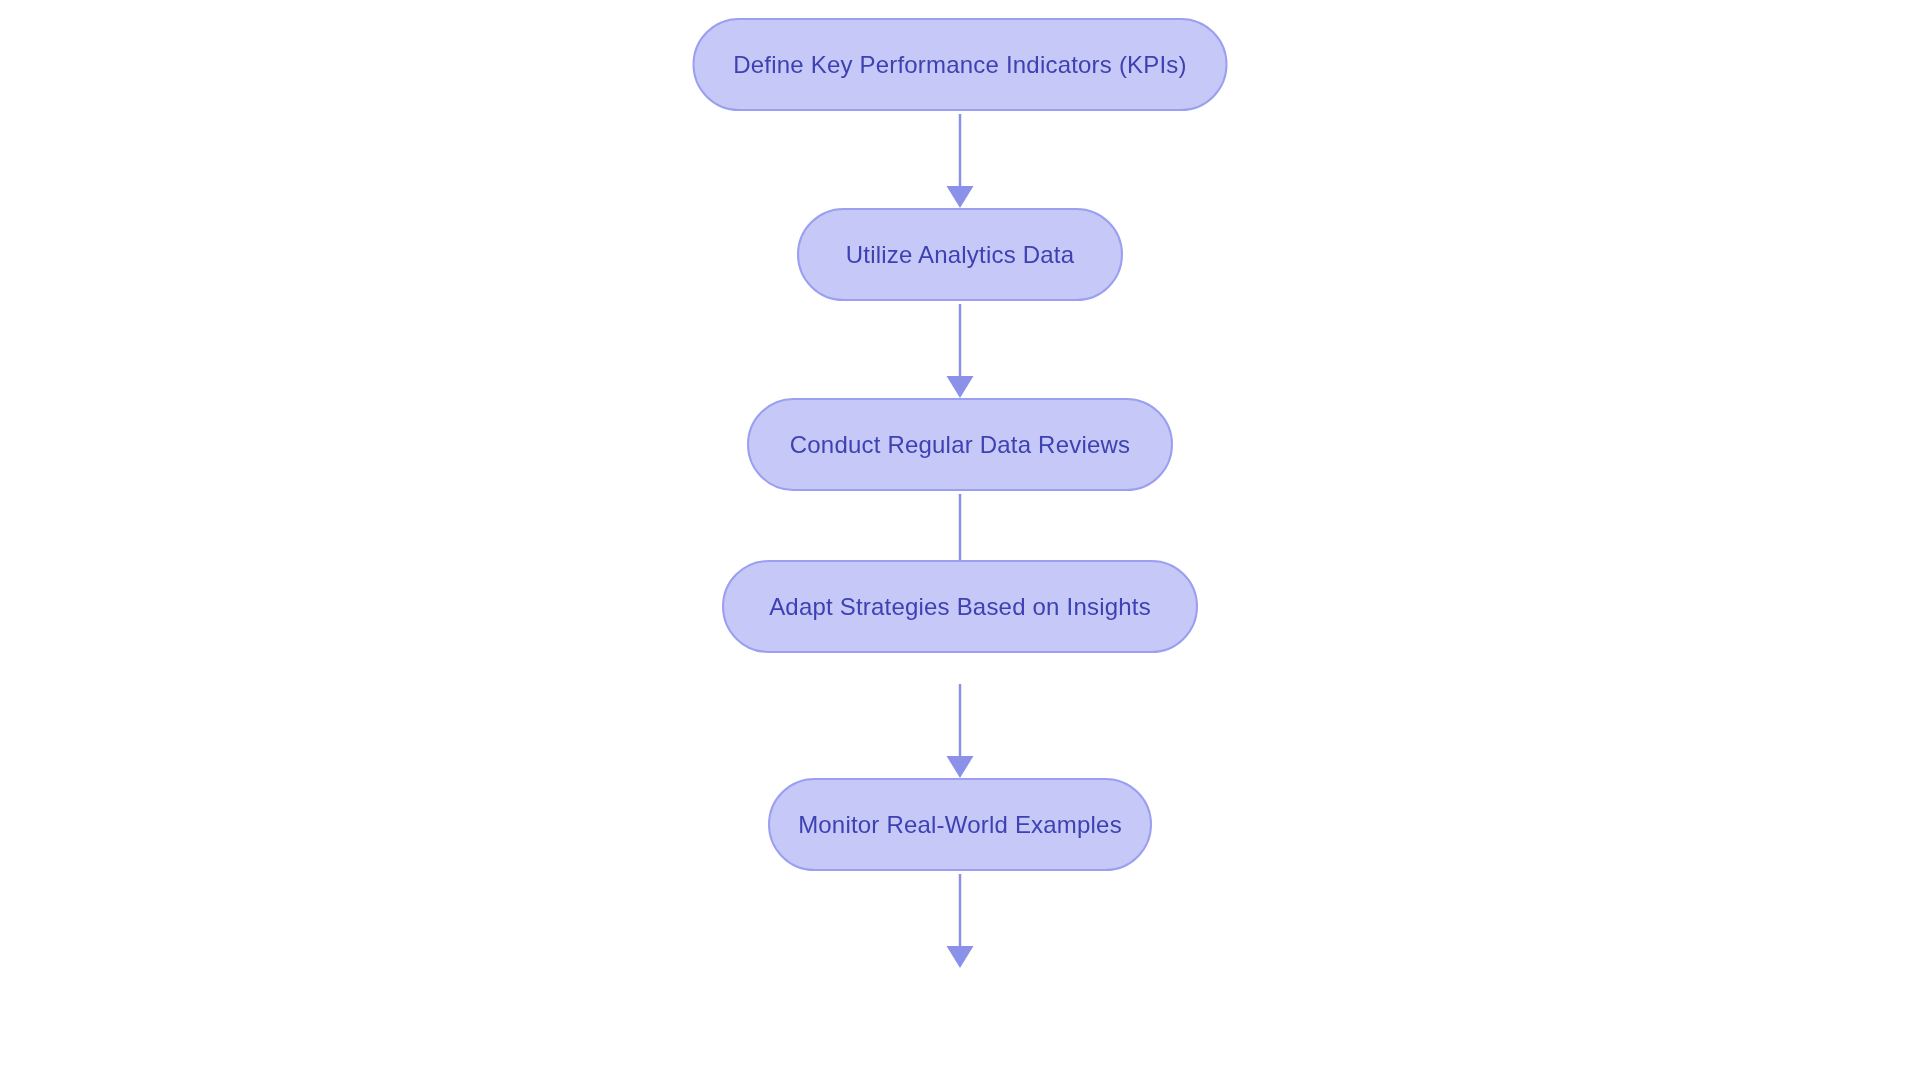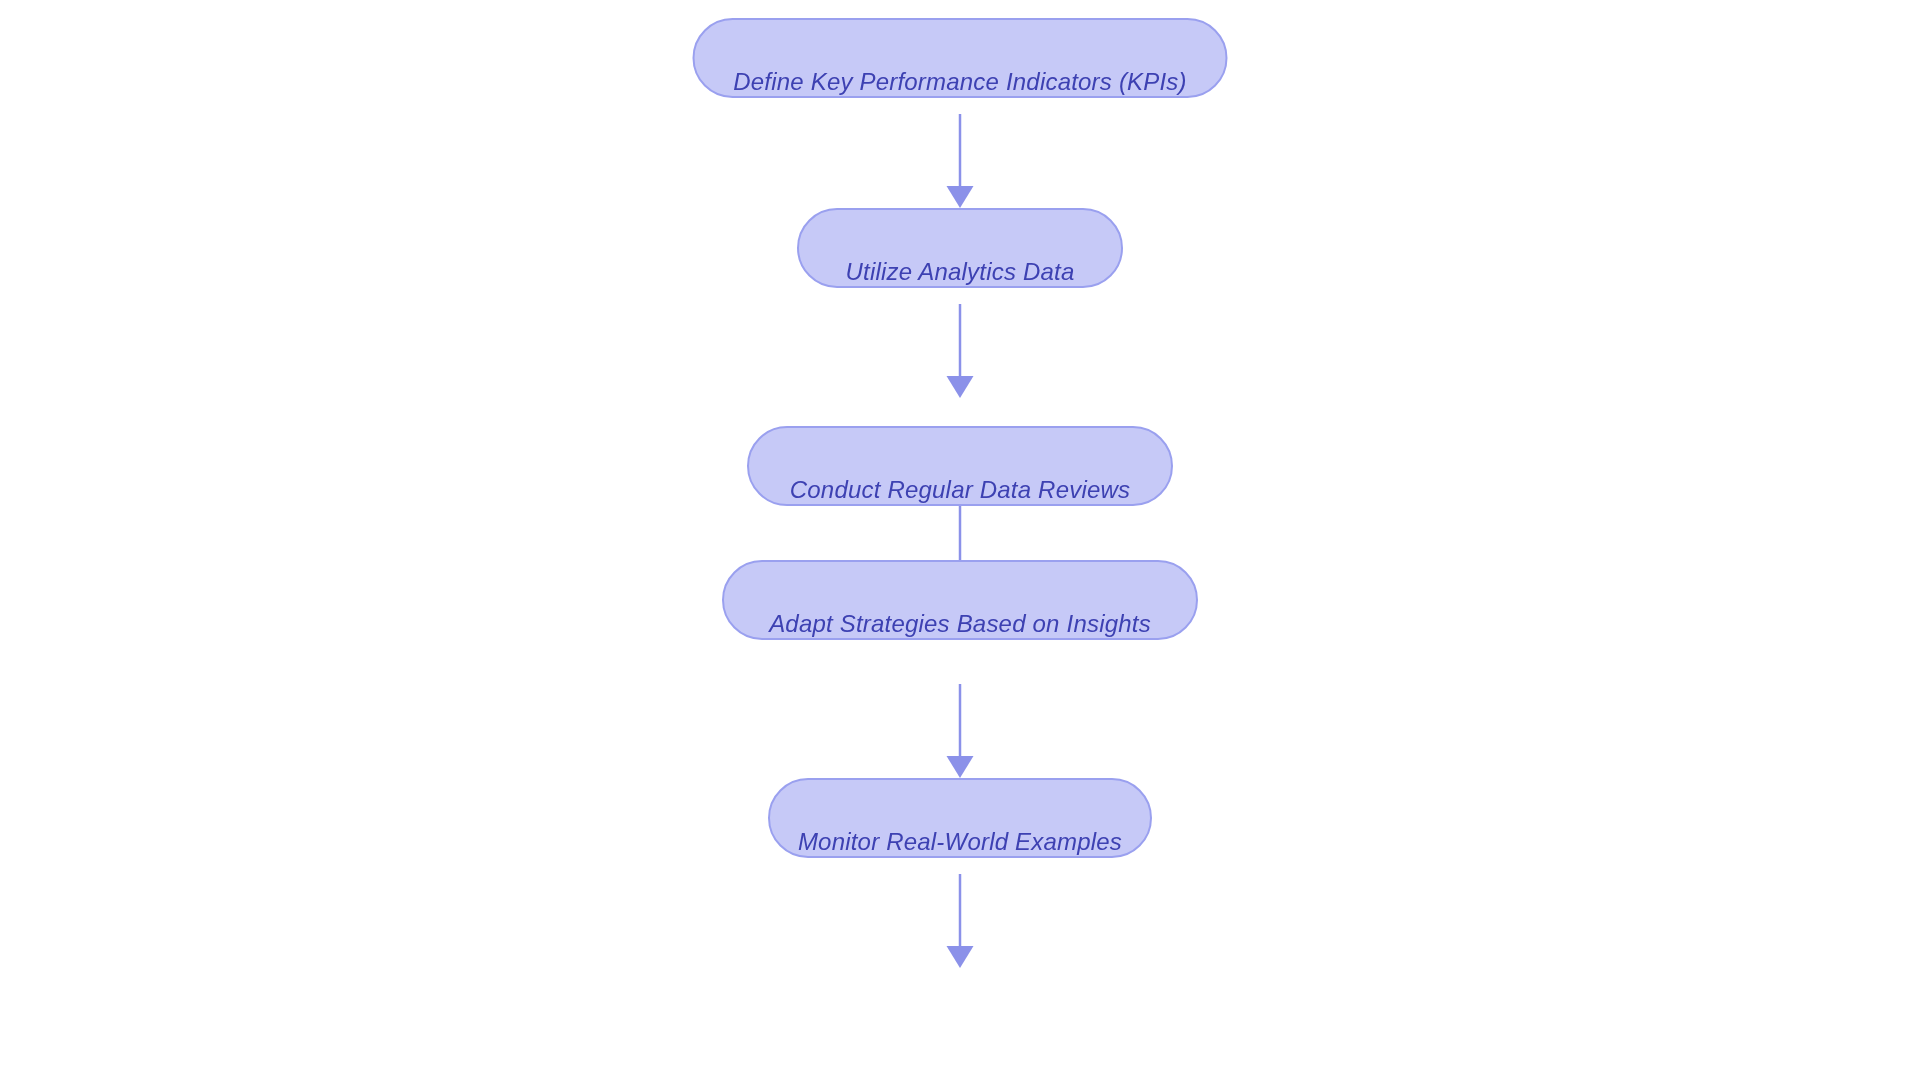--- a/index.html
+++ b/index.html
@@ -20,33 +20,32 @@
   .canvas {
     position: relative;
     width: 1920px;
     height: 1083px;
     background: var(--bg);
   }
   .flow-node {
     position: absolute;
     left: 50%;
     transform: translateX(-50%);
-    height: 80px;
+    height: 93px;
     border-radius: 48px;
     background: var(--node-fill);
     border: 2px solid var(--node-border);
     display: flex;
-    align-items: flex-end;
+    align-items: center;
     justify-content: center;
     color: var(--text-color);
     font-size: 24px;
     letter-spacing: 0.2px;
     white-space: nowrap;
     text-align: center;
-    font-style: italic;
   }
   .arrow-layer {
     position: absolute;
     top: 0;
     left: 0;
     width: 1920px;
     height: 1083px;
     pointer-events: none;
   }
   .arrow-layer line {
@@ -86,21 +85,21 @@
   </svg>
 
   <div class="flow-node" style="top: 18px; width: 535px;">
     <span>Define Key Performance Indicators (KPIs)</span>
   </div>
 
   <div class="flow-node" style="top: 208px; width: 326px;">
     <span>Utilize Analytics Data</span>
   </div>
 
-  <div class="flow-node" style="top: 398px; width: 426px; margin-top: 28px;">
+  <div class="flow-node" style="top: 398px; width: 426px;">
     <span>Conduct Regular Data Reviews</span>
   </div>
 
   <div class="flow-node" style="top: 560px; width: 476px;">
     <span>Adapt Strategies Based on Insights</span>
   </div>
 
   <div class="flow-node" style="top: 778px; width: 384px;">
     <span>Monitor Real-World Examples</span>
   </div>

